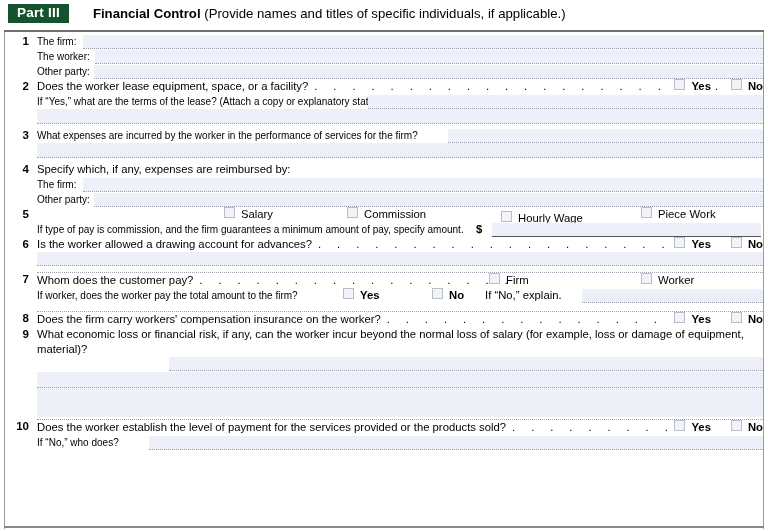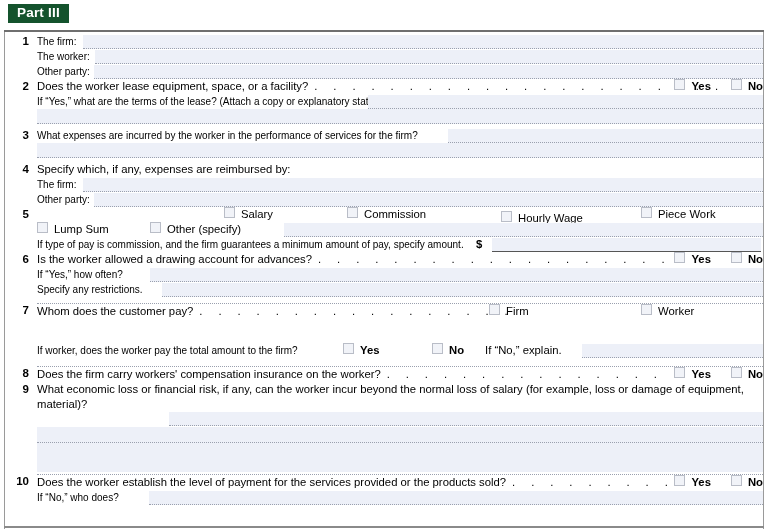--- a/index.html
+++ b/index.html
@@ -193,20 +193,21 @@
   .lbl-w-worker { width: 58px; }
   .lbl-w-other { width: 57px; }
 </style>
 </head>
 <body>
 
 <div class="form-page">
 
   <div class="part-header">
     <span class="part-badge">Part III</span>
+    <span class="part-title"><b>Financial Control</b><span class="reg"> (Provide names and titles of specific individuals, if applicable.)</span></span>
   </div>
   <div class="rule-thick"></div>
 
   <div class="body-wrap">
 
     <div class="row">
       <div class="num">1</div>
       <div class="rowbody">
         <div class="inline-row">
           <span class="label-inline lbl-w-firm">The firm:</span>
@@ -288,31 +289,20 @@
               <span class="cb-lbl">Commission</span>
             </span>
           <span class="opt" style="position:absolute;left:464px;top:4px">
               <span class="cb"></span>
               <span class="cb-lbl">Hourly Wage</span>
             </span>
           <span class="opt" style="position:absolute;left:604px;top:0">
               <span class="cb"></span>
               <span class="cb-lbl">Piece Work</span>
             </span>
-        </div>
-        <div style="position:relative;height:15px;">
-          <span class="opt" style="position:absolute;left:0;top:0">
-              <span class="cb"></span>
-              <span class="cb-lbl">Lump Sum</span>
-            </span>
-          <span class="opt" style="position:absolute;left:113px;top:0">
-              <span class="cb"></span>
-              <span class="cb-lbl">Other (specify)</span>
-            </span>
-          <span class="fill" style="position:absolute;left:247px;right:0;top:1px"></span>
         </div>
         <div style="position:relative;height:15px;">
           <span class="label-inline">If type of pay is commission, and the firm guarantees a minimum amount of pay, specify amount.</span>
           <span style="position:absolute;left:439px;top:0;font-weight:bold;font-size:11.3px">$</span>
           <span class="fill-solid" style="position:absolute;left:455px;right:2px;top:1px"></span>
         </div>
       </div>
     </div>
 
     <div class="row">
@@ -323,25 +313,20 @@
           <span class="opt">
               <span class="cb"></span>
               <span class="cb-lbl bold">Yes</span>
             </span>
           <span class="opt">
               <span class="cb"></span>
               <span class="cb-lbl bold">No</span>
             </span>
         </div>
         <div class="inline-row">
-          <span class="label-inline" style="width:113px">If “Yes,” how often?</span>
-          <span class="fill" style="flex:1"></span>
-        </div>
-        <div class="inline-row">
-          <span class="label-inline" style="width:125px">Specify any restrictions.</span>
           <span class="fill" style="flex:1"></span>
         </div>
       </div>
     </div>
 
     <div class="spacer6"></div>
 
     <div class="row">
       <div class="num">7</div>
       <div class="rowbody">
@@ -350,21 +335,21 @@
           <span class="qtext"><span>Whom does the customer pay?</span><span class="leaders">.     .     .     .     .     .     .     .     .     .     .     .     .     .     .     .     .</span></span>
           <span class="opt" style="position:absolute;left:452px;top:0">
               <span class="cb"></span>
               <span class="cb-lbl">Firm</span>
             </span>
           <span class="opt" style="position:absolute;left:604px;top:0">
               <span class="cb"></span>
               <span class="cb-lbl">Worker</span>
             </span>
         </div>
-        <div style="position:relative;height:15px;margin-top:24px;">
+        <div style="position:relative;height:15px;">
           <span class="label-inline">If worker, does the worker pay the total amount to the firm?</span>
           <span class="opt" style="position:absolute;left:306px;top:0">
               <span class="cb"></span>
               <span class="cb-lbl bold">Yes</span>
             </span>
           <span class="opt" style="position:absolute;left:395px;top:0">
               <span class="cb"></span>
               <span class="cb-lbl bold">No</span>
             </span>
           <span style="position:absolute;left:448px;top:0;font-size:11.3px;line-height:15px">If “No,” explain.</span>

